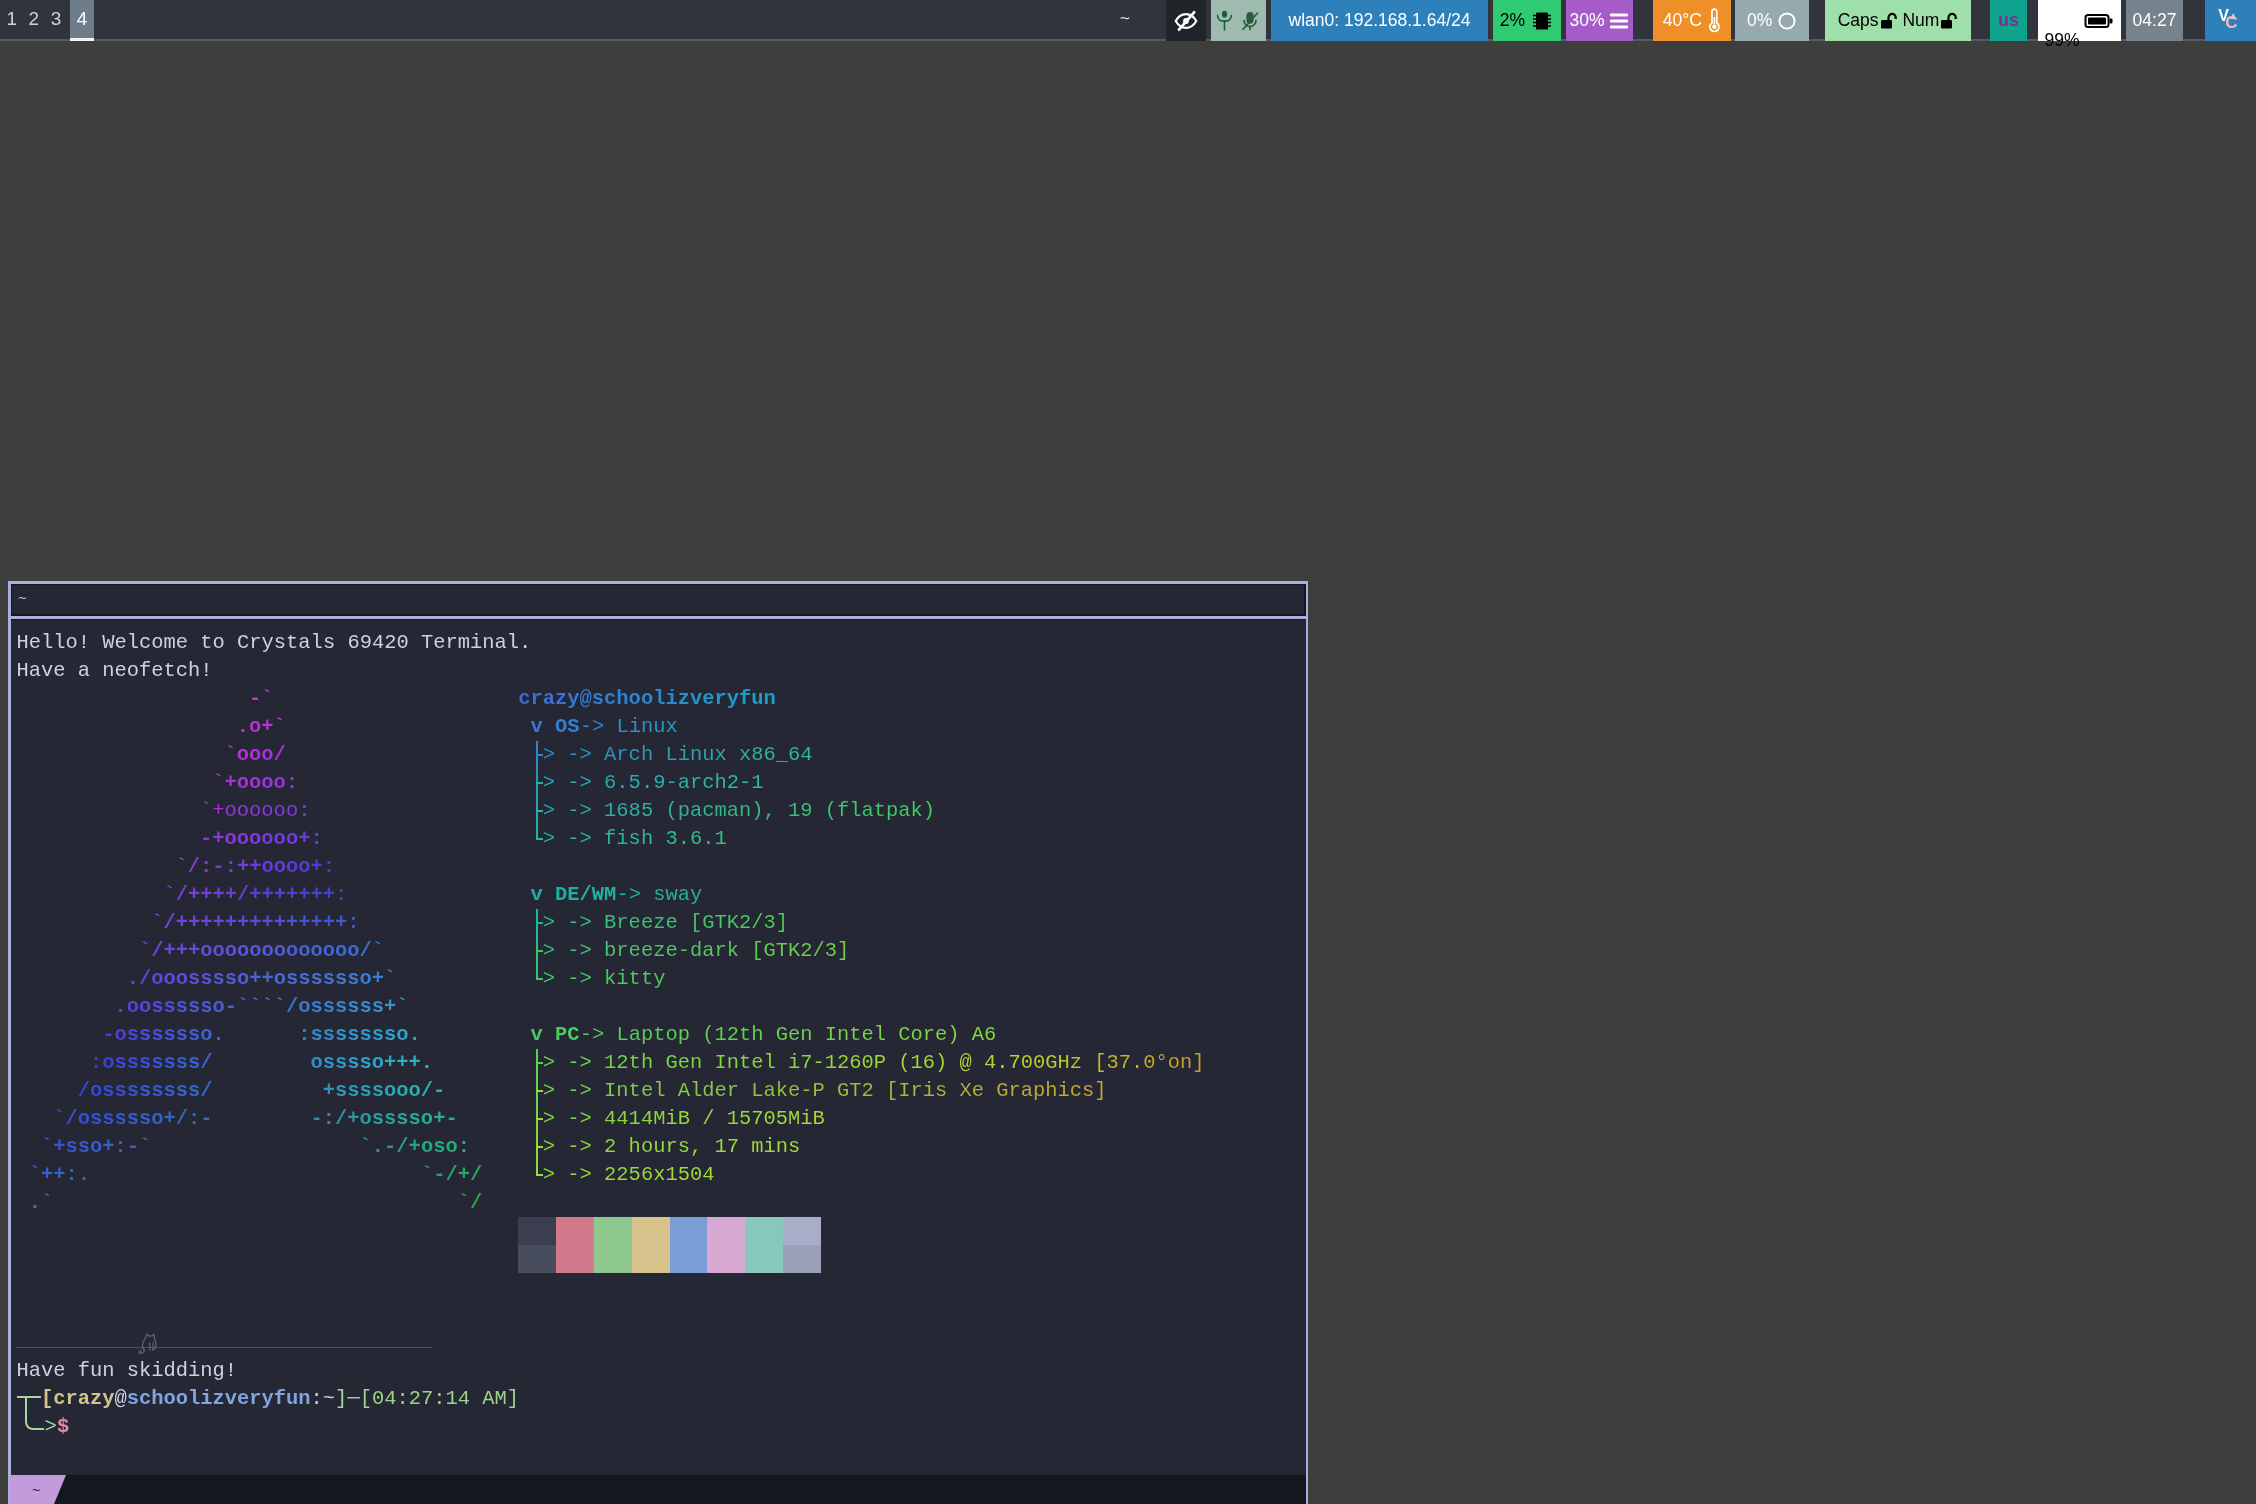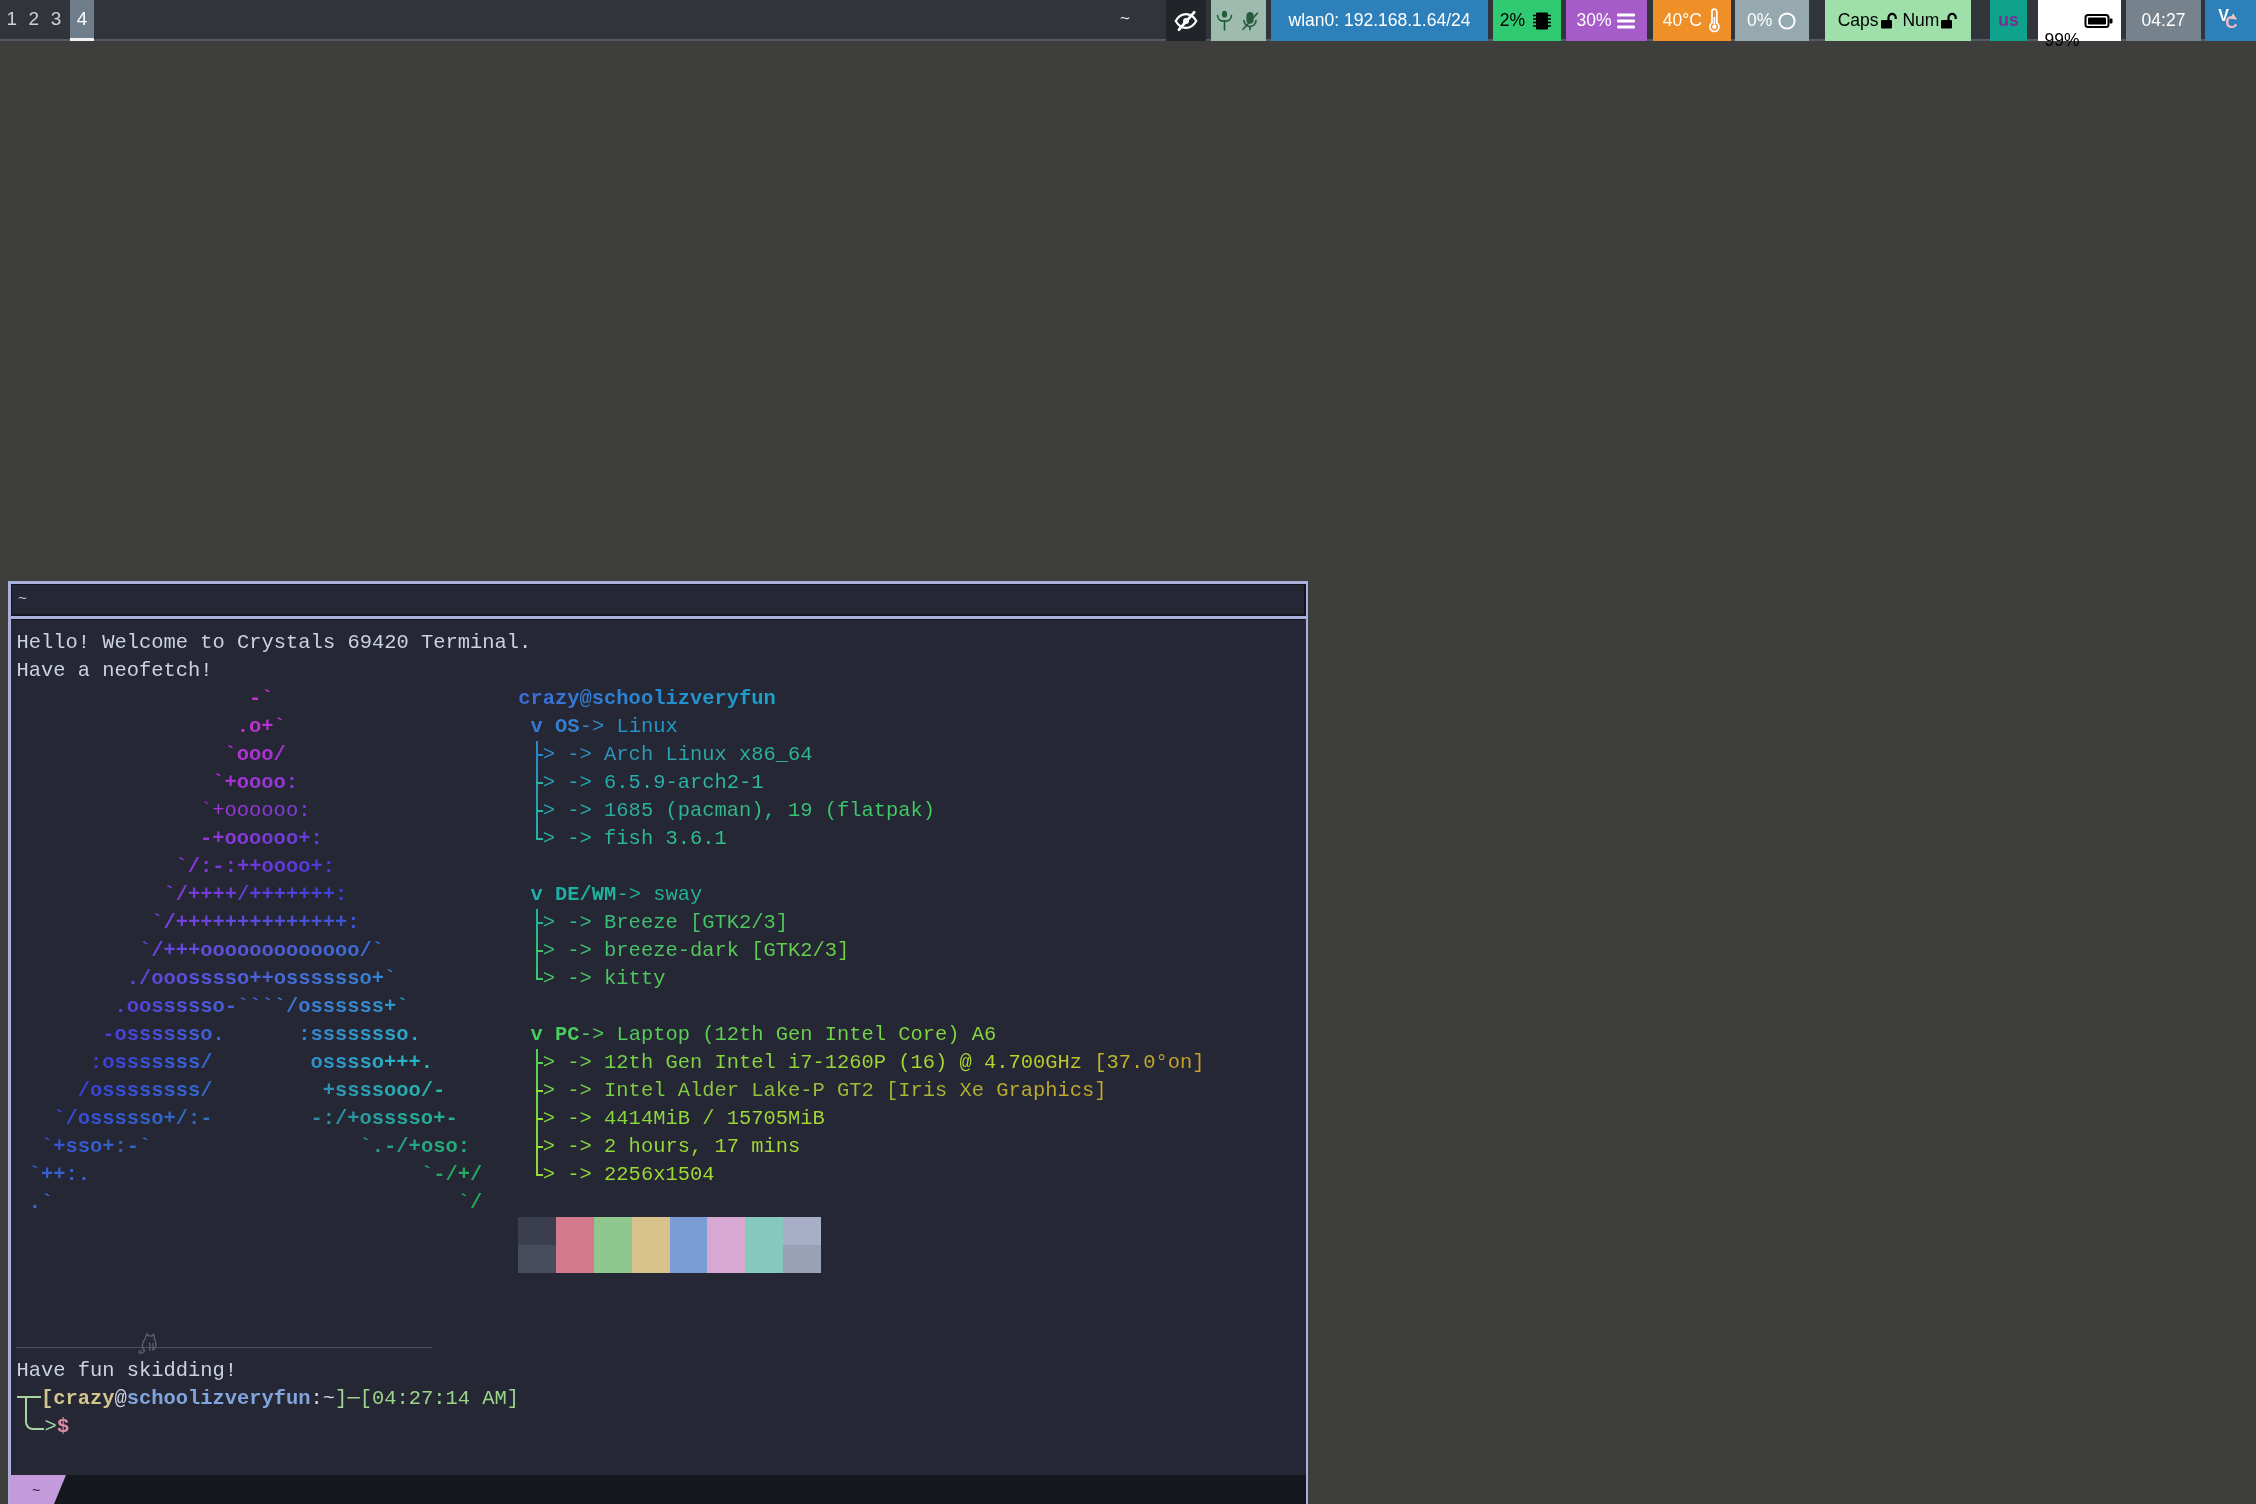--- a/index.html
+++ b/index.html
@@ -46,21 +46,21 @@
 <div class="blk" style="left:1271px;width:217px;background:#2e80ba;color:#fff;">wlan0: 192.168.1.64/24</div>
 <div class="blk" style="left:1492.5px;width:68.5px;background:#30ca73;color:#000;">
     <span style="color:#000;">2%&nbsp;</span>
     <svg width="24" height="24" viewBox="0 0 24 24" fill="#000">
       <rect x="6" y="3.5" width="12" height="17" rx="1"></rect>
       <g stroke="#000" stroke-width="1.5">
         <path d="M3 6.5h3M3 10h3M3 13.5h3M3 17h3M18 6.5h3M18 10h3M18 13.5h3M18 17h3"></path>
       </g>
     </svg>
   </div>
-<div class="blk" style="left:1566px;width:81px;background:#a55cc8;color:#fff;">30%&nbsp;<svg width="20" height="18" viewBox="0 0 20 18" fill="#fff">
+<div class="blk" style="left:1566px;width:67px;background:#a55cc8;color:#fff;">30%&nbsp;<svg width="20" height="18" viewBox="0 0 20 18" fill="#fff">
       <rect x="1" y="1.5" width="18" height="3" rx="1"></rect>
       <rect x="1" y="7.5" width="18" height="3" rx="1"></rect>
       <rect x="1" y="13.5" width="18" height="3" rx="1"></rect>
     </svg></div>
 <div class="blk" style="left:1652.5px;width:78.5px;background:#ee9027;color:#fff;">40°C&nbsp;<svg width="14" height="26" viewBox="0 0 14 26" fill="none" stroke="#fff" stroke-width="1.7">
       <path d="M5 3.5a2.4 2.4 0 0 1 4.8 0V15a4.6 4.6 0 1 1-4.8 0z"></path>
       <circle cx="7.4" cy="18.8" r="2.2" fill="#fff" stroke="none"></circle>
       <path d="M7.4 16.5V9" stroke-width="1.6"></path>
     </svg></div>
 <div class="blk" style="left:1735px;width:74px;background:#95a9ae;color:#fff;">0%&nbsp;<svg width="20" height="20" viewBox="0 0 20 20" fill="none" stroke="#fff" stroke-width="2">
@@ -82,21 +82,21 @@
     <span style="color:#7c2d91;font-weight:bold;">us</span>
   </div>
 <div class="blk" style="left:2038px;width:83px;background:#ffffff;color:#000;">
     <span style="color:#000;margin-top:40px;">99%&nbsp;</span>
     <svg width="30" height="18" viewBox="0 0 30 18" fill="none">
       <rect x="1.5" y="3" width="23" height="12" rx="2.5" stroke="#000" stroke-width="2"></rect>
       <rect x="4" y="5.5" width="18" height="7" rx="1" fill="#000"></rect>
       <rect x="25.5" y="6.5" width="3" height="5" rx="1" fill="#000"></rect>
     </svg>
   </div>
-<div class="blk" style="left:2126px;width:75px;background:#76838d;color:#fff;">04:27</div>
+<div class="blk" style="left:2126px;width:57px;background:#76838d;color:#fff;">04:27</div>
 <div class="blk" style="left:2204.5px;width:51.5px;background:#2e80ba;color:#fff;">
     <span style="position:relative;display:inline-block;width:26px;height:28px;font-family:'Liberation Sans',sans-serif;">
       <span style="position:absolute;left:1px;top:0px;font-size:16px;font-weight:bold;color:#fdfdfd;">V</span>
       <span style="position:absolute;left:11px;top:3px;font-size:10px;color:#e8d5b8;">▲</span>
       <span style="position:absolute;left:8px;top:6px;font-size:17px;font-weight:bold;color:#f3b9c6;">C</span>
     </span>
   </div>
 <div class="abs" style="left:8px;top:581px;width:1300px;height:923px;background:#a9b0dc;"></div>
 <div class="abs" style="left:10.5px;top:583.5px;width:1295px;height:920.5px;background:#14151d;"></div>
 <div class="abs" style="left:12px;top:585px;width:1292px;height:29px;background:#252735;"></div>

